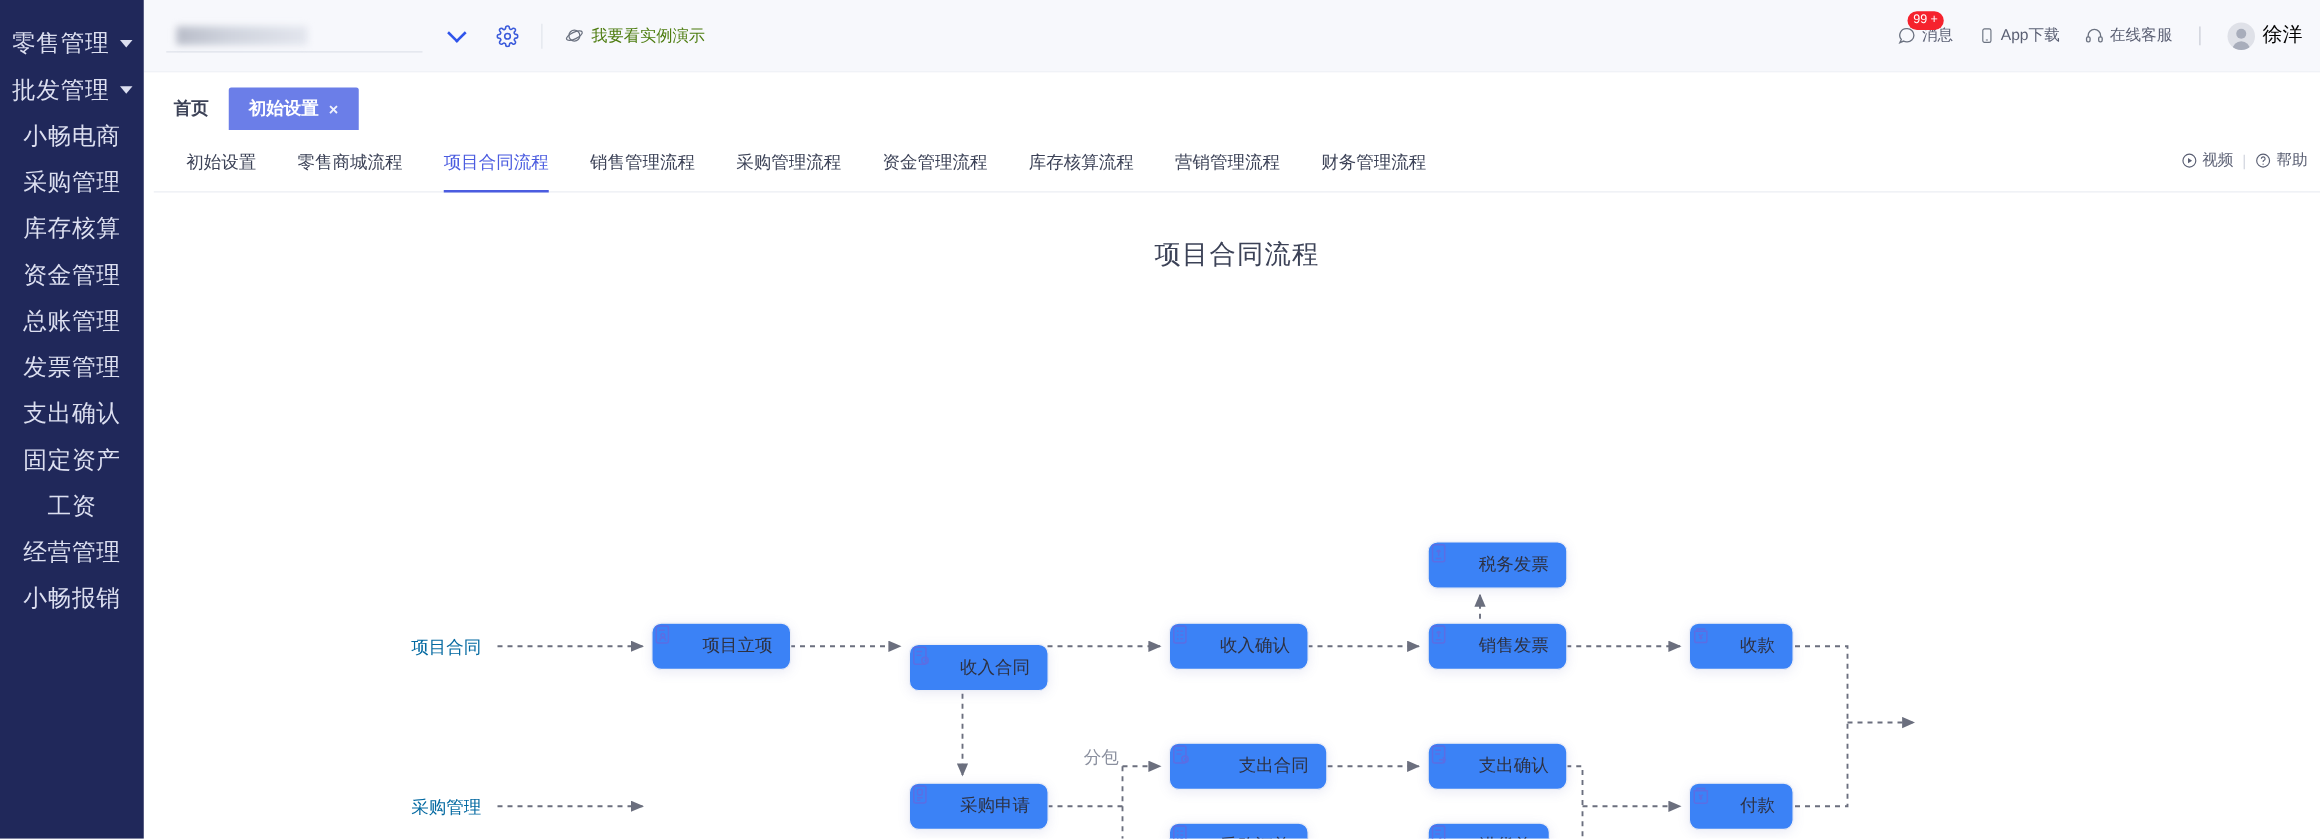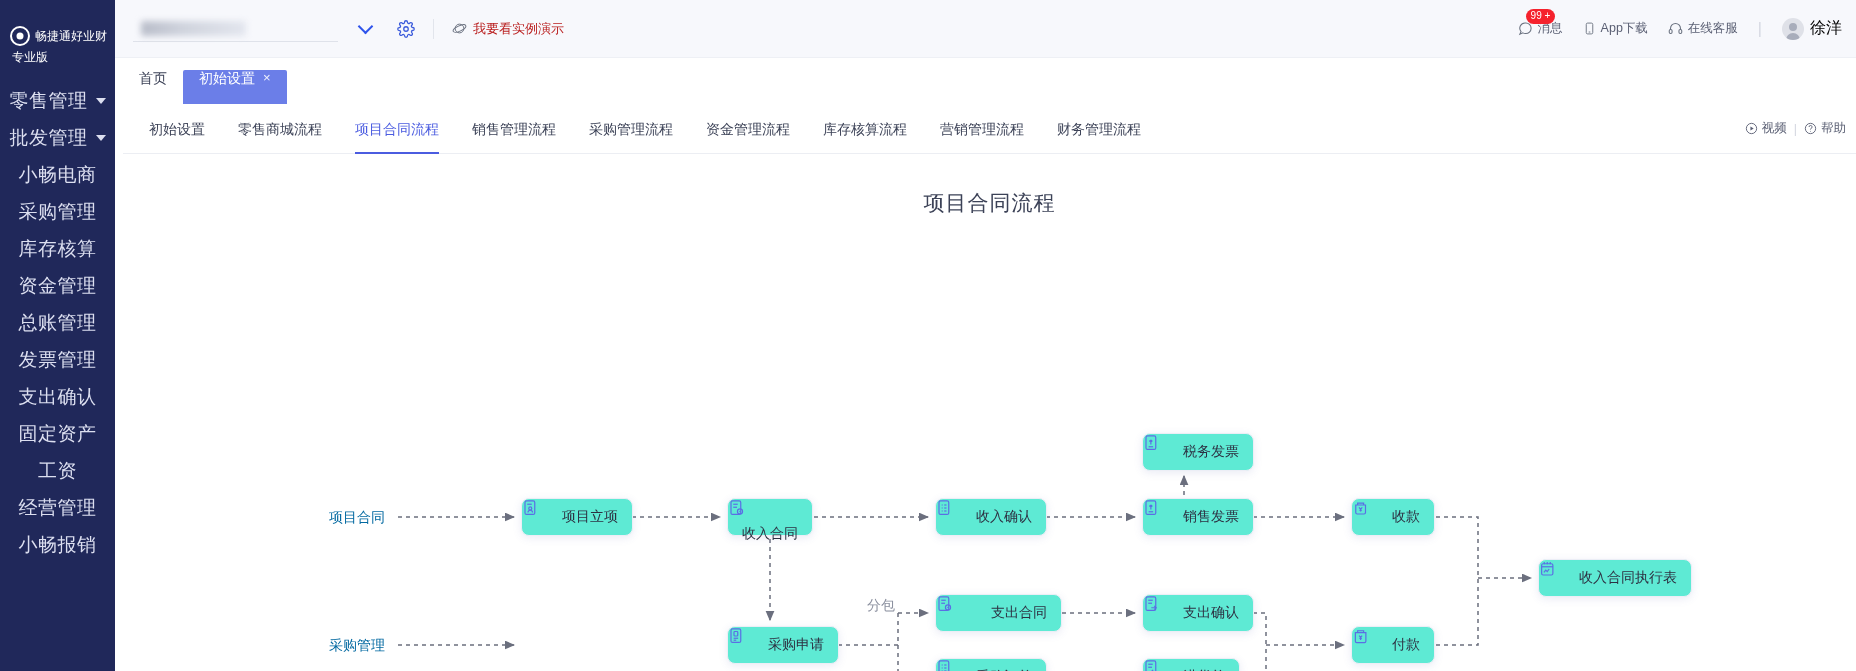--- a/index.html
+++ b/index.html
@@ -56,21 +56,21 @@
     width: 105px; height: 15px; margin-left: 8px;
     background: linear-gradient(90deg,#b9bdc9,#cfd3dd 40%,#e3e6ee);
     filter: blur(3px); border-radius: 2px;
   }
   .chev-down {
     width: 11px; height: 11px; border-right: 2px solid #2f54eb; border-bottom: 2px solid #2f54eb;
     transform: rotate(45deg); margin-left: 22px; margin-top:-5px;
   }
   .gear { margin-left: 26px; display:flex; align-items:center; cursor:pointer; }
   .divider-v { width: 1px; height: 20px; background: #e2e5ec; margin: 0 18px; }
-  .demo-link { display: flex; align-items: center; gap: 6px; color: #b91c1c; font-size: 13px; cursor: pointer; }
+  .demo-link { display: flex; align-items: center; gap: 6px; color: #4d7c0f; font-size: 13px; cursor: pointer; }
   .topbar-right { margin-left: auto; display: flex; align-items: center; padding-right: 14px; gap: 20px; }
   .tb-item { display: flex; align-items: center; gap: 5px; color: #5a5f73; font-size: 12.5px; cursor: pointer; position: relative; }
   .badge {
     position: absolute; top: -11px; left: 8px; background: #f5222d; color: #fff;
     font-size: 10px; line-height: 14px; height: 15px; padding: 0 5px; border-radius: 8px;
     font-weight: normal; white-space: nowrap;
   }
   .avatar {
     width: 22px; height: 22px; border-radius: 50%; background: #dfe1e8;
     display:flex; align-items:flex-end; justify-content:center; overflow:hidden;
@@ -78,22 +78,22 @@
   .avatar .head { width: 8px; height: 8px; border-radius: 50%; background:#a8adbb; position:absolute; margin-bottom:9px;}
   .avatar .body { width: 14px; height: 7px; border-radius: 7px 7px 0 0; background:#a8adbb; }
   .avatar-wrap { position: relative; display:flex; align-items:center; gap:6px; }
 
   
   .wintabs {
     height: 46px; background: #fff; display: flex; align-items: flex-end; padding-left: 8px;
     flex: 0 0 46px;
   }
   .wintab {
-    height: 34px; padding: 0 16px; display: flex; gap: 8px;
-    font-size: 14px; color: #3c4257; cursor: pointer; border-radius: 2px 2px 0 0;
+    height: 34px; padding: 0 16px; display: flex; align-items: center; gap: 8px;
+    font-size: 14px; color: #3c4257; cursor: pointer; border-radius: 2px 2px 0 0; font-weight: bold;
   }
   .wintab.active { background: #6b7ee8; color: #fff; }
   .wintab .x { font-size: 13px; opacity: .9; }
 
   
   .content {
     flex: 1; background: #fff; margin: 0 0 0 8px; display: flex; flex-direction: column;
     min-height: 0; position: relative;
   }
   .subtabs {
@@ -117,46 +117,39 @@
 
   
   .diagram { flex: 1; position: relative; overflow: hidden; }
   .diagram-title {
     text-align: center; font-size: 21px; color: #3c4257; margin-top: 35px; letter-spacing: 1px;
   }
   .canvas { position: absolute; inset: 0; }
   .canvas svg { position: absolute; left: 0; top: 0; }
 
   .node {
-    position: absolute; height: 38px; background: #5eead4; border: 1px solid #eceef6;
+    position: absolute; height: 38px; background: #3b82f6; border: 1px solid #eceef6;
     border-radius: 8px; display: flex; align-items: center; gap: 8px; padding: 0 14px;
     box-shadow: 0 2px 9px rgba(90,100,180,.13); font-size: 14px; color: #2d3142;
     cursor: pointer; white-space: nowrap;
   }
   .node .ic { width: 18px; height: 18px; flex: 0 0 18px; display:flex; }
   .row-label {
     position: absolute; font-size: 14px; color: #0369a1; white-space: nowrap;
   }
   .edge-label {
     position: absolute; font-size: 14px; color: #8a8f9e; white-space: nowrap;
   }
 </style>
 </head>
 <body>
 
 <div id="app">
 
   <div class="sidebar">
-    <div class="logo-wrap">
-      <div class="logo-row">
-        <span class="logo-mark"></span>
-        <span class="logo-text">畅捷通好业财</span>
-      </div>
-      <div class="logo-sub">专业版</div>
-    </div>
     <div class="nav" id="nav">
         <div class="nav-item">
           <span>零售管理</span>
           <span class="nav-caret"></span>
         </div>
         <div class="nav-item">
           <span>批发管理</span>
           <span class="nav-caret"></span>
         </div>
         <div class="nav-item">
@@ -340,21 +333,21 @@
               <span class="ic">
                 <svg width="18" height="18" viewBox="0 0 24 24">
                   <rect x="4" y="2.5" width="13" height="18" rx="2" fill="none" stroke="#5b6ee4" stroke-width="1.6"></rect>
                   <line x1="7" y1="7" x2="13" y2="7" fill="none" stroke="#5b6ee4" stroke-width="1.6"></line>
                   <circle cx="11" cy="12.5" r="2" fill="none" stroke="#5b6ee4" stroke-width="1.6"></circle>
                   <path d="M8 18c0-1.8 1.4-3 3-3s3 1.2 3 3" fill="none" stroke="#5b6ee4" stroke-width="1.6"></path>
                 </svg>
               </span>
               <span>项目立项</span>
             </div>
-            <div class="node" style="left: 604px; top: 344px; flex-direction: column;">
+            <div class="node" style="left: 604px; top: 361px;">
               <span class="ic">
                 <svg width="18" height="18" viewBox="0 0 24 24">
                   <rect x="4" y="2.5" width="13" height="18" rx="2" fill="none" stroke="#5b6ee4" stroke-width="1.6"></rect>
                   <line x1="7" y1="7" x2="13" y2="7" fill="none" stroke="#5b6ee4" stroke-width="1.6"></line>
                   <line x1="7" y1="11" x2="12" y2="11" fill="none" stroke="#5b6ee4" stroke-width="1.6"></line>
                   <circle cx="16" cy="16.5" r="3.4" fill="none" stroke="#5b6ee4" stroke-width="1.6"></circle>
                   <circle cx="16" cy="16.5" r="1" fill="#5b6ee4"></circle>
                 </svg>
               </span>
               <span>收入合同</span>
@@ -396,33 +389,20 @@
             <div class="node" style="left: 1228px; top: 344px;">
               <span class="ic">
                 <svg width="18" height="18" viewBox="0 0 24 24">
                   <path d="M5 8h13v10a2 2 0 0 1-2 2H7a2 2 0 0 1-2-2z" fill="none" stroke="#5b6ee4" stroke-width="1.6"></path>
                   <path d="M7.5 8V5.5h8V8" fill="none" stroke="#5b6ee4" stroke-width="1.6"></path>
                   <path d="M9.3 11.2l2.2 2.4 2.2-2.4M11.5 13.6v3.2M9.8 15h3.4" fill="none" stroke="#5b6ee4" stroke-width="1.6"></path>
                 </svg>
               </span>
               <span>收款</span>
             </div>
-            <div class="node" style="left: 1415px; top: 405px;">
-              <span class="ic">
-                <svg width="18" height="18" viewBox="0 0 24 24">
-                  <rect x="3.5" y="5" width="15" height="15" rx="2" fill="none" stroke="#5b6ee4" stroke-width="1.6"></rect>
-                  <line x1="3.5" y1="9" x2="18.5" y2="9" fill="none" stroke="#5b6ee4" stroke-width="1.6"></line>
-                  <line x1="7" y1="2.8" x2="7" y2="5.5" fill="none" stroke="#5b6ee4" stroke-width="1.6"></line>
-                  <line x1="11" y1="2.8" x2="11" y2="5.5" fill="none" stroke="#5b6ee4" stroke-width="1.6"></line>
-                  <line x1="15" y1="2.8" x2="15" y2="5.5" fill="none" stroke="#5b6ee4" stroke-width="1.6"></line>
-                  <path d="M6.5 16.5l2.5-3 2 2 2.5-3.5" fill="none" stroke="#5b6ee4" stroke-width="1.6"></path>
-                </svg>
-              </span>
-              <span>收入合同执行表</span>
-            </div>
             <div class="node" style="left: 604px; top: 472px;">
               <span class="ic">
                 <svg width="18" height="18" viewBox="0 0 24 24">
                   <rect x="4" y="2.5" width="13" height="18" rx="2" fill="none" stroke="#5b6ee4" stroke-width="1.6"></rect>
                   <rect x="8" y="6" width="5" height="6" rx="1" fill="none" stroke="#5b6ee4" stroke-width="1.6"></rect>
                   <line x1="7.5" y1="15" x2="13.5" y2="15" fill="none" stroke="#5b6ee4" stroke-width="1.6"></line>
                   <line x1="7.5" y1="17.6" x2="11" y2="17.6" fill="none" stroke="#5b6ee4" stroke-width="1.6"></line>
                 </svg>
               </span>
               <span>采购申请</span>

